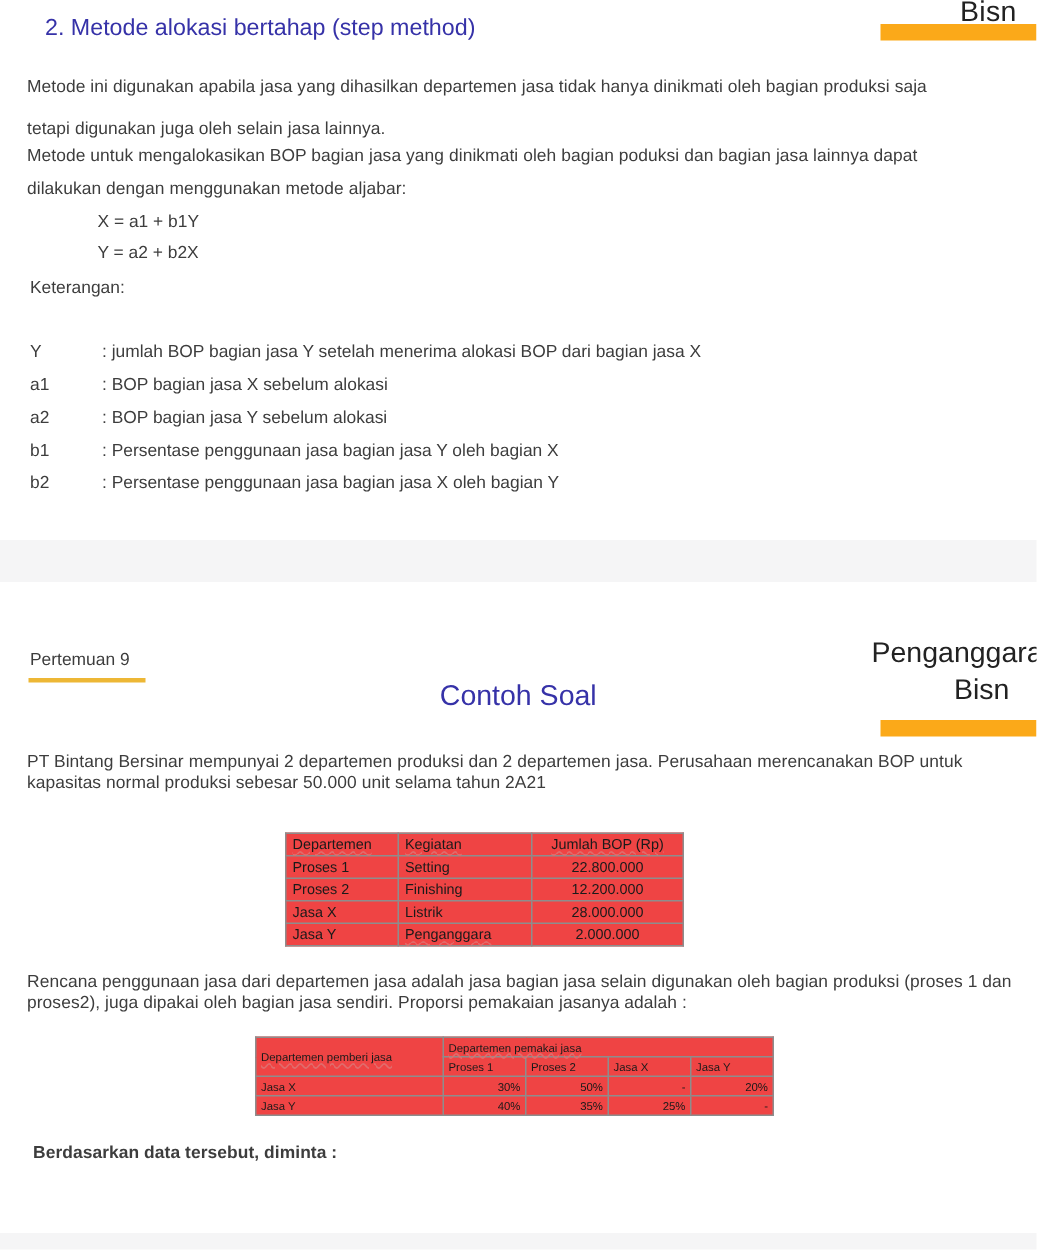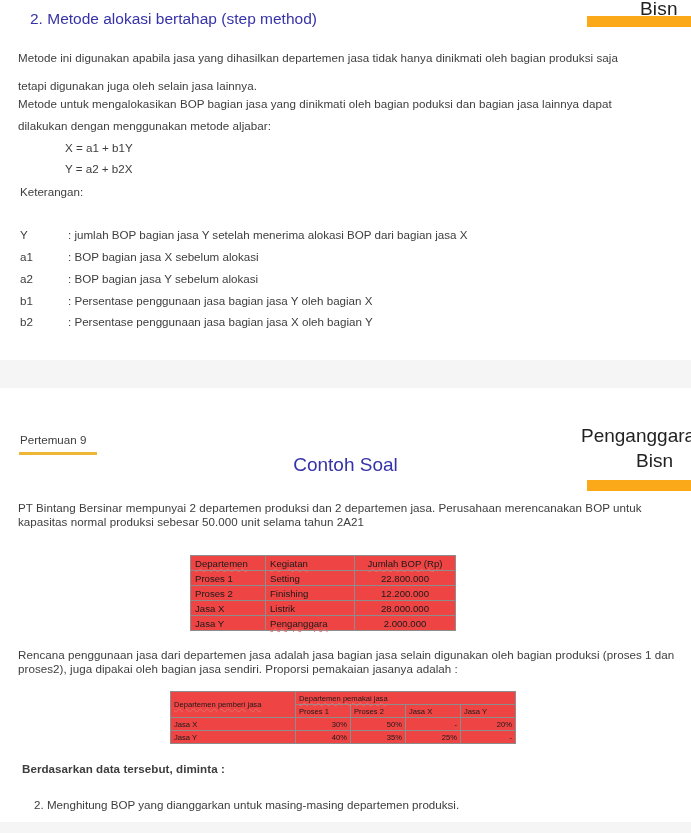--- a/index.html
+++ b/index.html
@@ -332,19 +332,18 @@
           <td class="c-user">40%</td>
           <td class="c-user">35%</td>
           <td class="c-user">25%</td>
           <td class="c-user">-</td>
         </tr>
       </tbody>
     </table>
 
     <div class="para" id="s2-p3">Berdasarkan data tersebut, diminta :</div>
 
-    <div class="numlist" id="s2-li2">2. Menghitung BOP yang dianggarkan untuk masing-masing departemen produksi.</div>
 
   </div>
 
   <div class="slide-gap" id="gap-2"></div>
 
 </div>
 
 </body></html>

